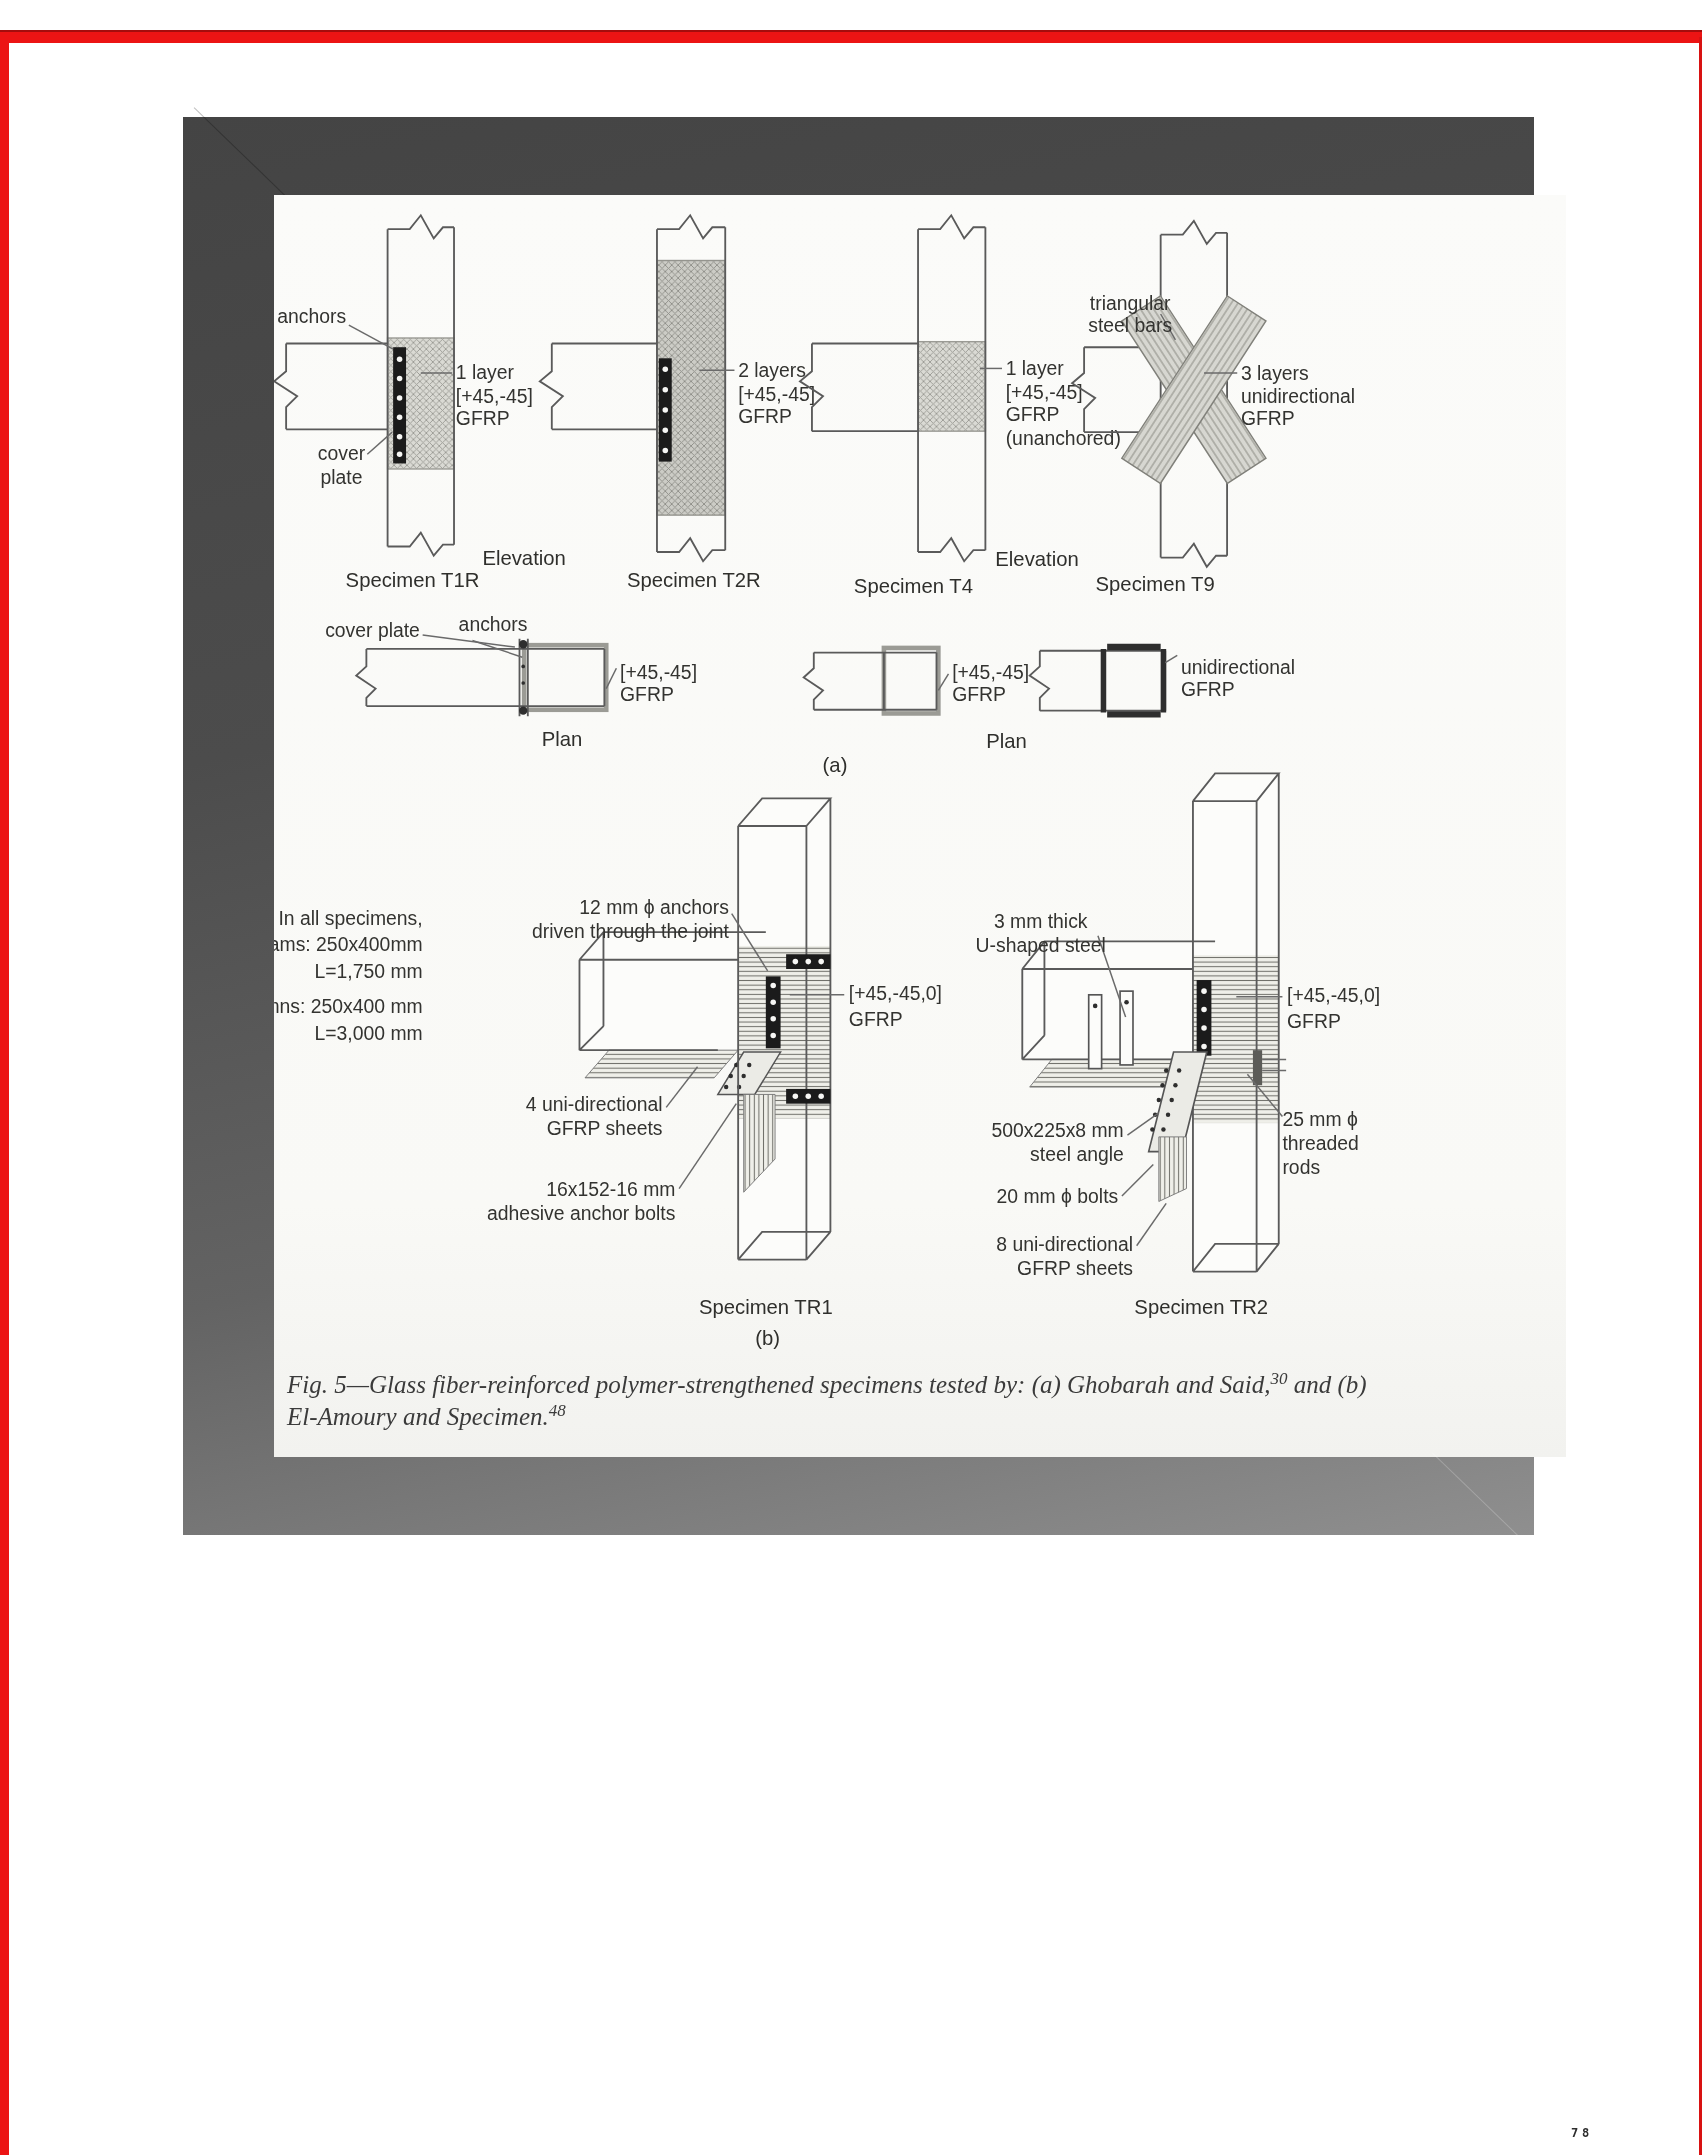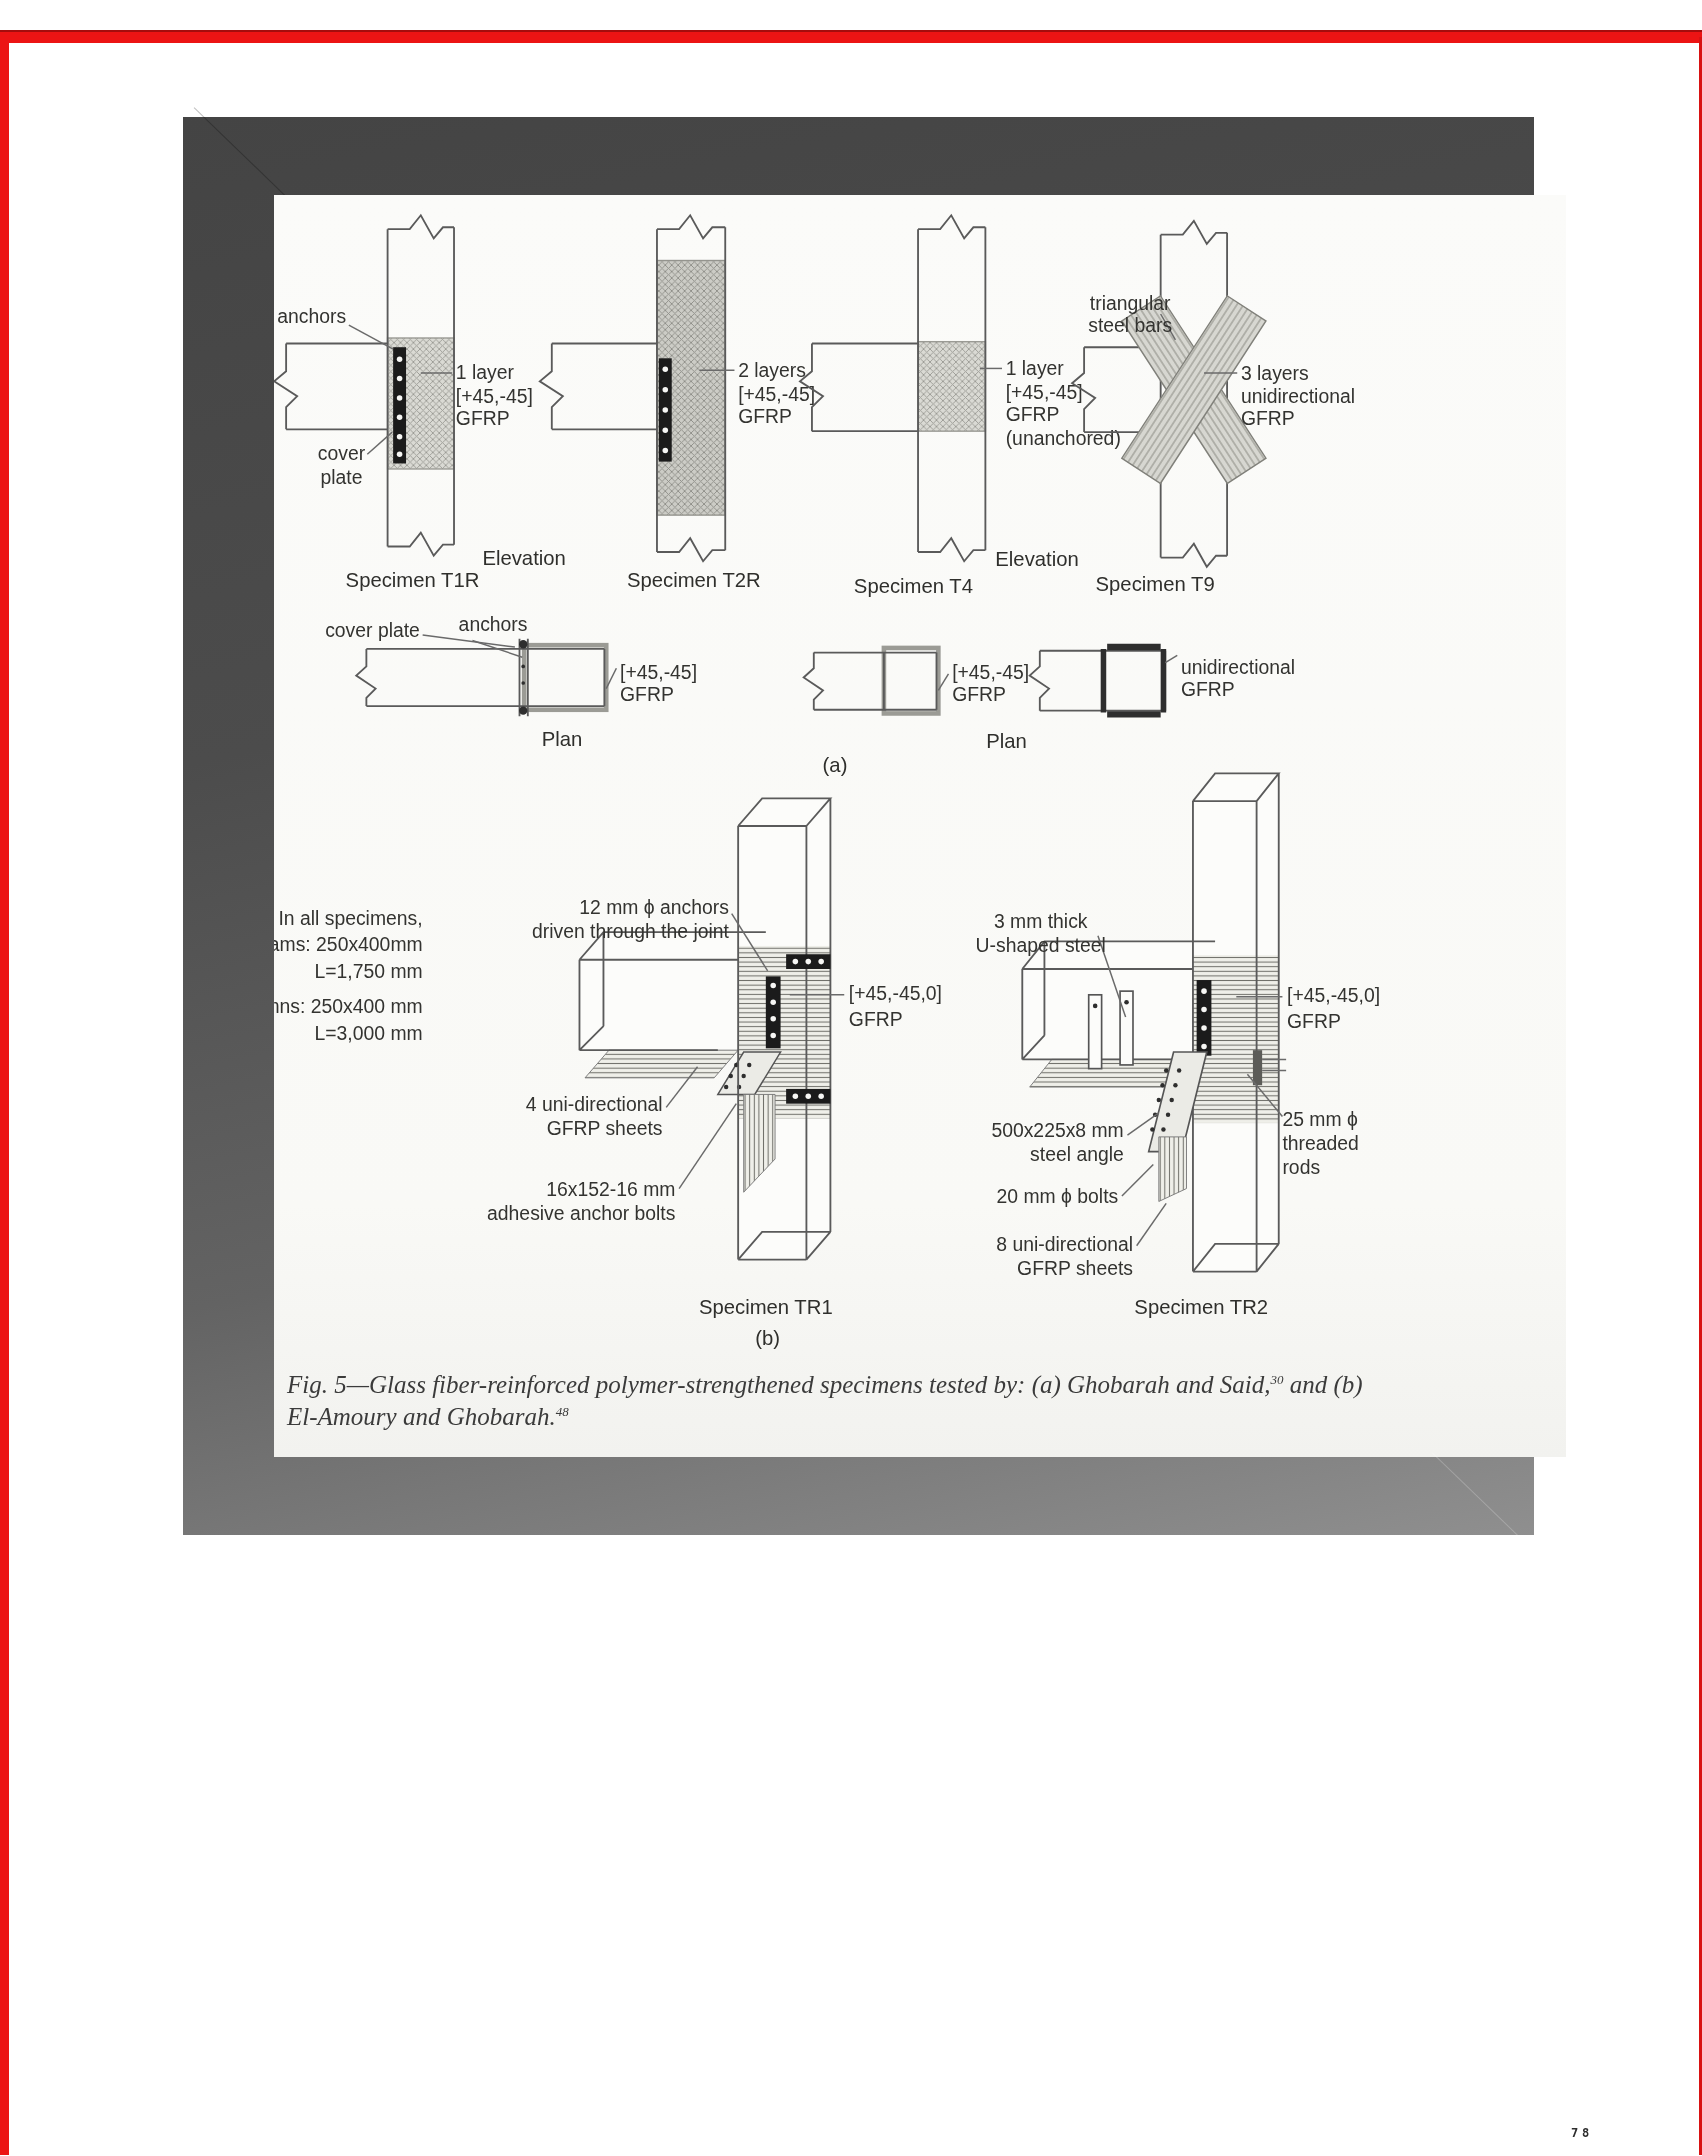--- a/index.html
+++ b/index.html
@@ -14,21 +14,21 @@
   .frame::before{content:"";position:absolute;left:-7.4px;top:35px;width:129px;height:0.9px;
          background:rgba(0,0,0,.25);transform:rotate(44deg);}
   .frame::after{content:"";position:absolute;right:-9.2px;bottom:37px;width:129px;height:0.9px;
          background:rgba(255,255,255,.22);transform:rotate(44deg);}
   .frame-inner{position:absolute;left:91px;top:78px;width:1292px;height:1262px;
          background:linear-gradient(180deg,#fbfbf9 0%,#f9f9f6 80%,#f2f2ef 100%);overflow:hidden;}
   .figsvg{position:absolute;left:0;top:0;}
   .caption{position:absolute;left:13px;top:1174px;width:1143px;
            font-family:"Liberation Serif",serif;font-style:italic;font-size:25px;
            line-height:32px;color:#3b3b3b;}
-  .caption sup{font-size:13px;line-height:0;}
+  .caption sup{font-size:17px;line-height:0;}
   .page-number{position:absolute;left:1571px;top:2126px;font-size:12px;letter-spacing:3.7px;
            color:#2e2e2e;font-weight:bold;font-family:"DejaVu Sans Mono",monospace;}
   
   .ln{stroke:#5a5a5a;stroke-width:2;fill:none;}
   .lnthin{stroke:#6a6a6a;stroke-width:1.6;fill:none;}
   .lbl{font-family:"Liberation Sans",sans-serif;font-size:21px;fill:#333330;}
   .nm{font-family:"Liberation Sans",sans-serif;font-size:22px;fill:#2f2f2c;}
   .white{fill:#fcfcfa;}
   .strip{fill:#1b1b1b;}
   .dot{fill:#f6f6f4;}
@@ -302,21 +302,21 @@
           <text class="lbl" x="1228" y="1382" text-anchor="end">GFRP sheets</text>
           <text class="lbl" x="1390" y="1220">25 mm ϕ</text>
           <text class="lbl" x="1390" y="1246">threaded</text>
           <text class="lbl" x="1390" y="1272">rods</text>
           <text class="nm" x="1302" y="1424" text-anchor="middle">Specimen TR2</text>
         </g>
       </svg>
 
       <div class="caption">
         <span>Fig. 5—Glass fiber-reinforced polymer-strengthened specimens tested by: (a) Ghobarah and Said,</span><sup>30</sup><span> and (b)</span><br>
-        <span>El-Amoury and Ghobarah.</span><sup>48</sup>
+        <span>El-Amoury and Specimen.</span><sup>48</sup>
       </div>
 
     </div>
   </div>
 
   <div class="page-number">78</div>
 </div>
 
 
 </body></html>

